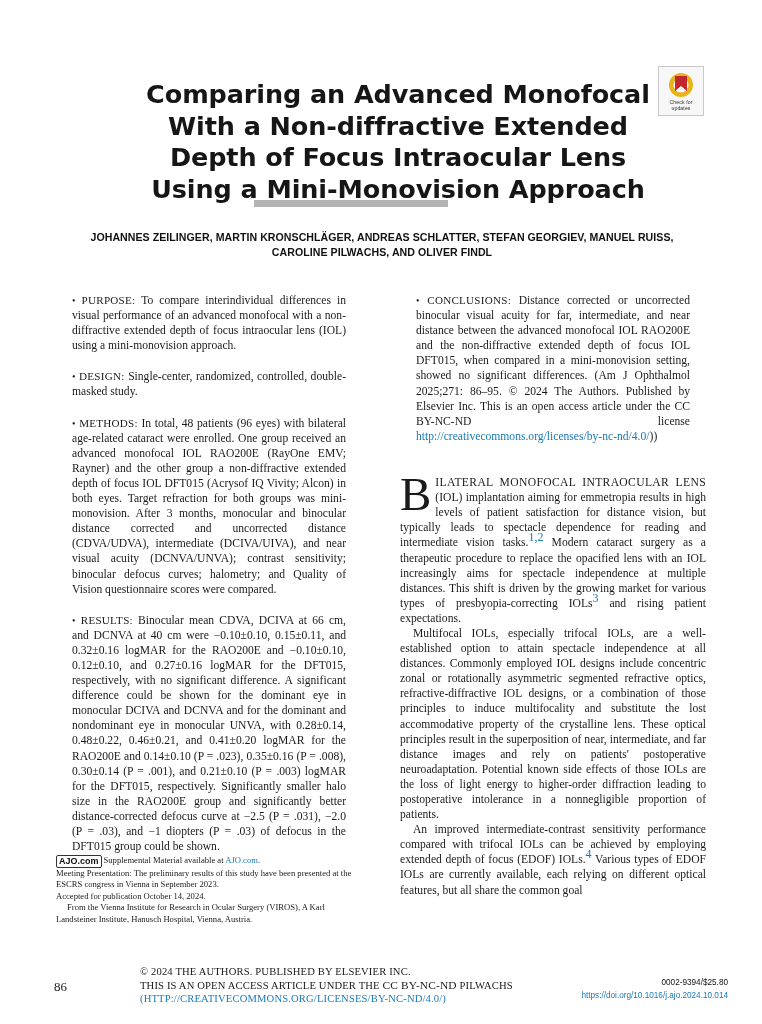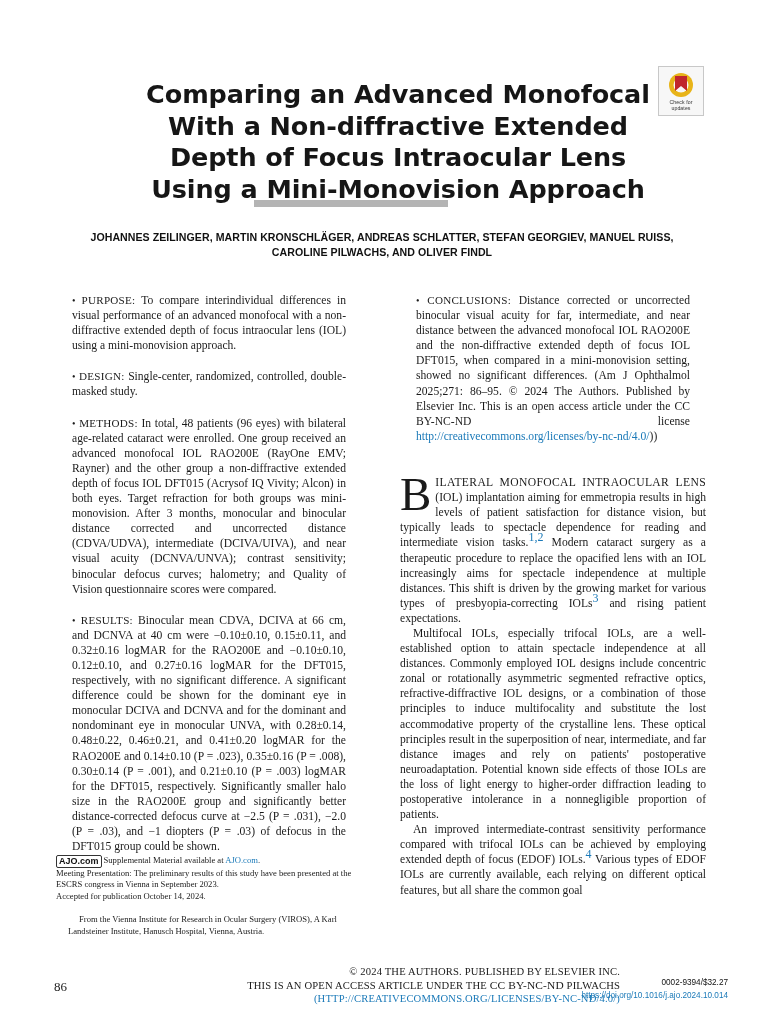--- a/index.html
+++ b/index.html
@@ -191,21 +191,21 @@
     padding: 0px 2px;
     font-family: "Liberation Sans", sans-serif;
     font-weight: bold;
     font-size: 9px;
     line-height: 11px;
     color: #111;
     vertical-align: -1px;
     margin-right: 2px;
   }
   .fn-line { margin: 0; }
-  .fn-indent { margin: 12px; text-indent: 11px; }
+  .fn-indent { margin: 0; text-indent: 11px; }
 
   
   .footer {
     position: absolute;
     left: 0;
     top: 963px;
     width: 762px;
     height: 60px;
   }
   .pagenum {
@@ -213,21 +213,21 @@
     left: 54px;
     top: 16px;
     font-size: 13px;
     color: #1a1a1a;
   }
   .footer-center {
     position: absolute;
     left: 140px;
     top: 2px;
     width: 480px;
-    text-align: right;
+    text-align: left;
     font-variant: small-caps;
     font-size: 10.6px;
     line-height: 13.6px;
     letter-spacing: 0.15px;
   }
   .cc-strong { font-variant: normal; font-weight: normal; font-size: 11.4px; }
   .footer-right {
     position: absolute;
     right: 34px;
     top: 14px;
@@ -311,18 +311,18 @@
   <div class="footer">
     <div class="pagenum">86</div>
     <div class="footer-center">
       <div>© 2024 THE AUTHORS. PUBLISHED BY ELSEVIER INC.</div>
       <div>
         <span>THIS IS AN OPEN ACCESS ARTICLE UNDER THE </span><span class="cc-strong">CC BY-NC-ND</span><span> PILWACHS</span>
       </div>
       <div class="lnk">(HTTP://CREATIVECOMMONS.ORG/LICENSES/BY-NC-ND/4.0/)</div>
     </div>
     <div class="footer-right">
-      <span class="issn">0002-9394/$32.27</span>
+      <span class="issn">0002-9394/$25.80</span>
       <span class="doi">https://doi.org/10.1016/j.ajo.2024.10.014</span>
     </div>
   </div>
 
 </div>
 
 </body></html>

